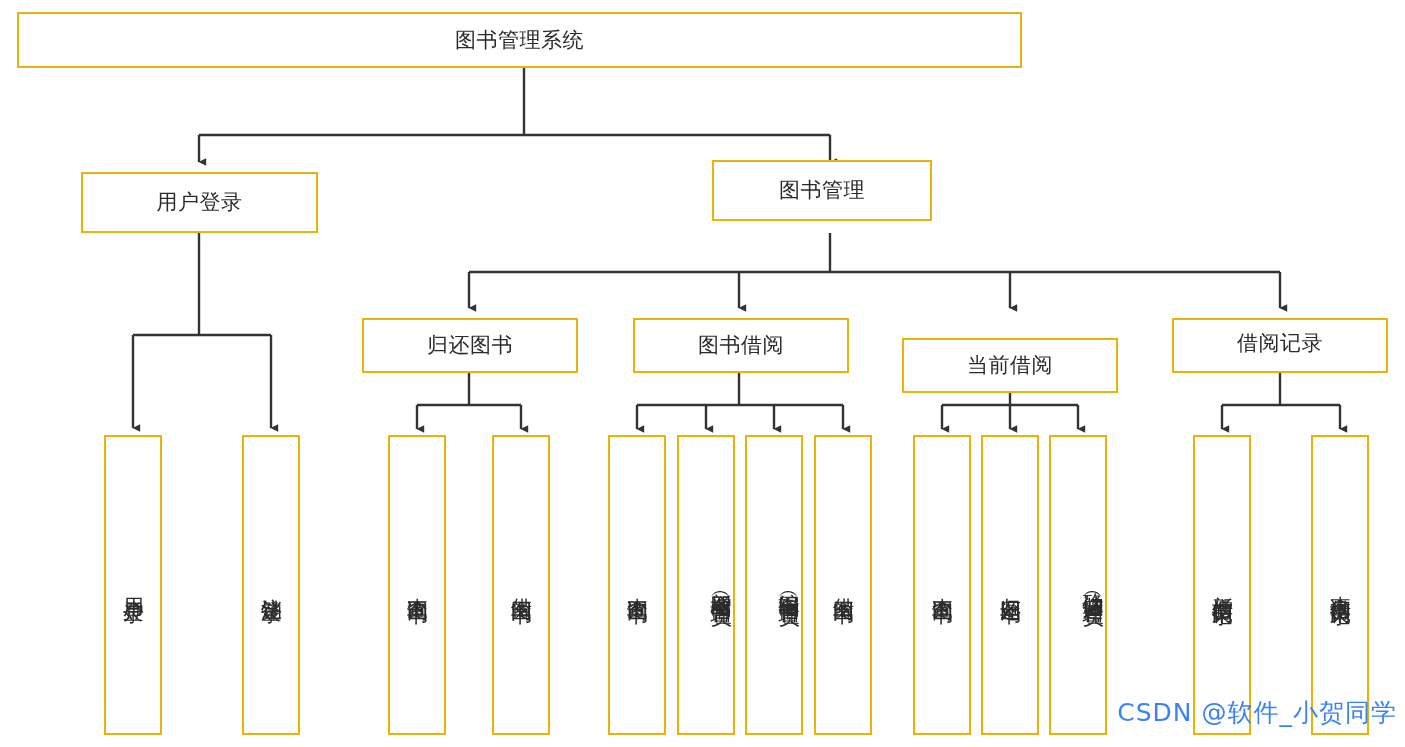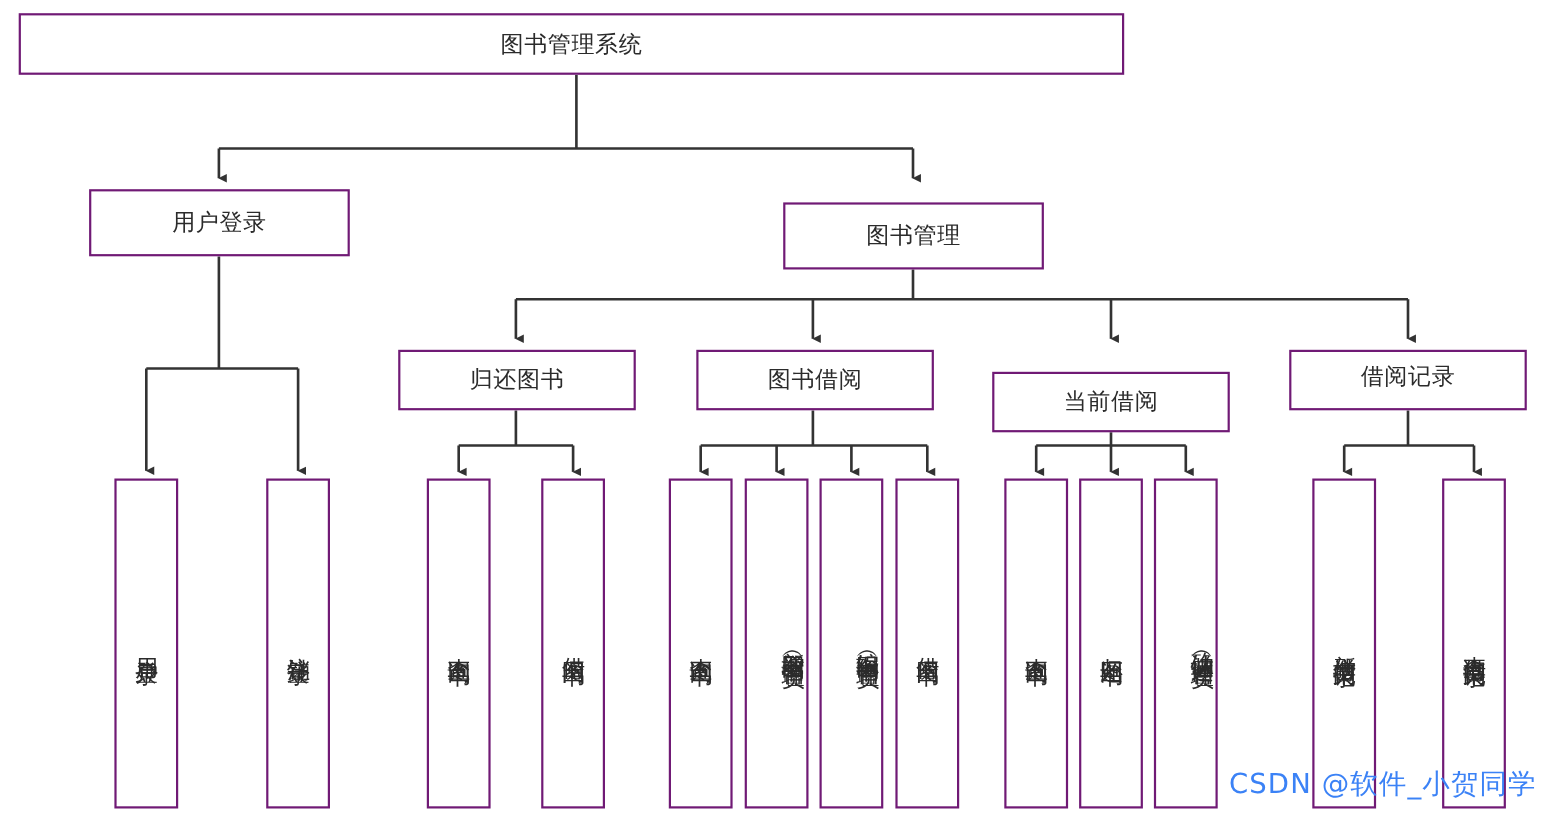--- a/index.html
+++ b/index.html
@@ -22,21 +22,21 @@
     position: absolute;
     left: 0;
     top: 0;
     width: 1405px;
     height: 747px;
     pointer-events: none;
   }
   .node {
     position: absolute;
     box-sizing: border-box;
-    border: 2px solid #701a75;
+    border: 2px solid #eab308;
     background: #ffffff;
     display: flex;
     align-items: center;
     justify-content: center;
     color: #2b2b2b;
     line-height: 1.18;
   }
   .node.h {
     font-size: 21px;
     letter-spacing: 0.5px;
@@ -126,21 +126,21 @@
   </svg>
 
   <div class="node h" style="left:17px; top:12px; width:1005px; height:56px;">
     <span class="node-label">图书管理系统</span>
   </div>
 
   <div class="node h" style="left:81px; top:172px; width:237px; height:61px;">
     <span class="node-label">用户登录</span>
   </div>
 
-  <div class="node h" style="left:712px; top:184px; width:237px; height:61px;">
+  <div class="node h" style="left:712px; top:160px; width:220px; height:61px;">
     <span class="node-label">图书管理</span>
   </div>
 
   <div class="node h" style="left:362px; top:318px; width:216px; height:55px;">
     <span class="node-label">归还图书</span>
   </div>
 
   <div class="node h" style="left:633px; top:318px; width:216px; height:55px;align-items:center;">
     <span class="node-label">图书借阅</span>
   </div>

